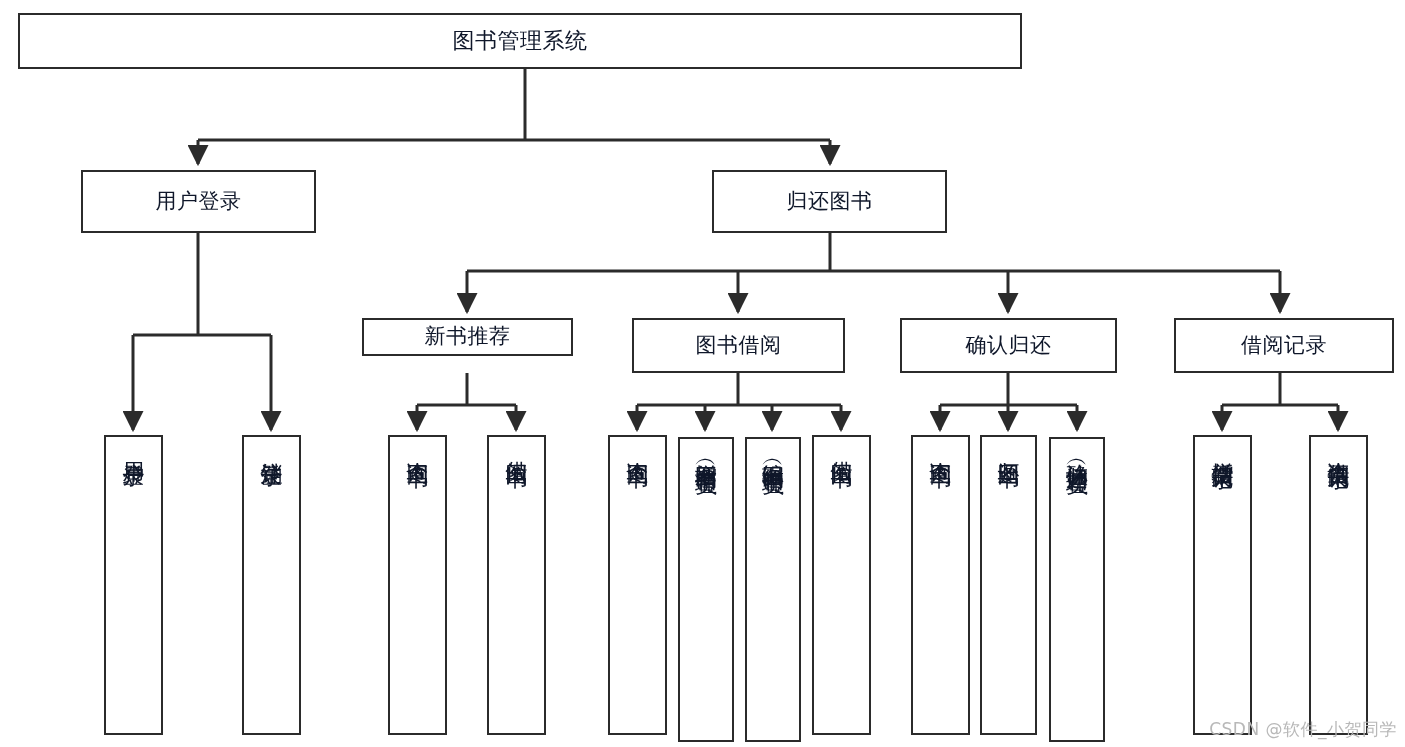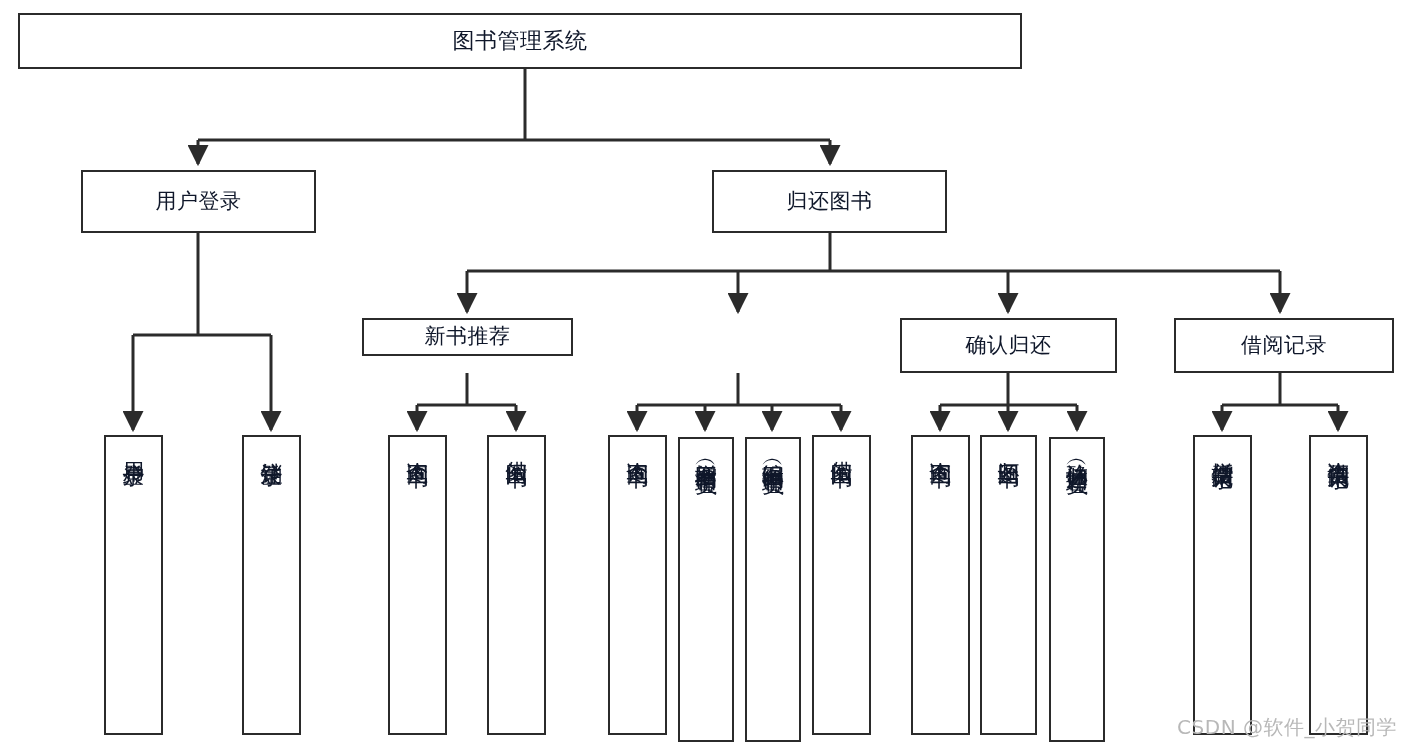--- a/index.html
+++ b/index.html
@@ -56,21 +56,21 @@
     writing-mode: vertical-rl;
     text-orientation: upright;
     font-size: 22px;
     line-height: 1.0;
     letter-spacing: 1.5px;
   }
   #watermark {
     position: absolute;
     right: 8px;
     bottom: 6px;
-    font-size: 20px;
+    font-size: 17px;
     color: #b8b8b8;
     letter-spacing: 0.5px;
     z-index: 5;
     white-space: nowrap;
   }
 </style>
 </head>
 <body>
 
 <div id="canvas">
@@ -133,20 +133,23 @@
   <div class="node h" style="left:81px; top:170px; width:235px; height:63px;">
     <span class="lbl">用户登录</span>
   </div>
   <div class="node h" style="left:712px; top:170px; width:235px; height:63px;">
     <span class="lbl">归还图书</span>
   </div>
 
   <div class="node h" style="left:362px; top:318px; width:211px; height:38px;">
     <span class="lbl">新书推荐</span>
   </div>
+  <div class="node h" style="left:632px; top:318px; width:213px; height:55px;">
+    <span class="lbl">图书借阅</span>
+  </div>
   <div class="node h" style="left:900px; top:318px; width:217px; height:55px;">
     <span class="lbl">确认归还</span>
   </div>
   <div class="node h" style="left:1174px; top:318px; width:220px; height:55px;">
     <span class="lbl">借阅记录</span>
   </div>
 
   <div class="node v" style="left:104px; top:435px; width:59px; height:300px;">
     <span class="lbl">用户登录</span>
   </div>

